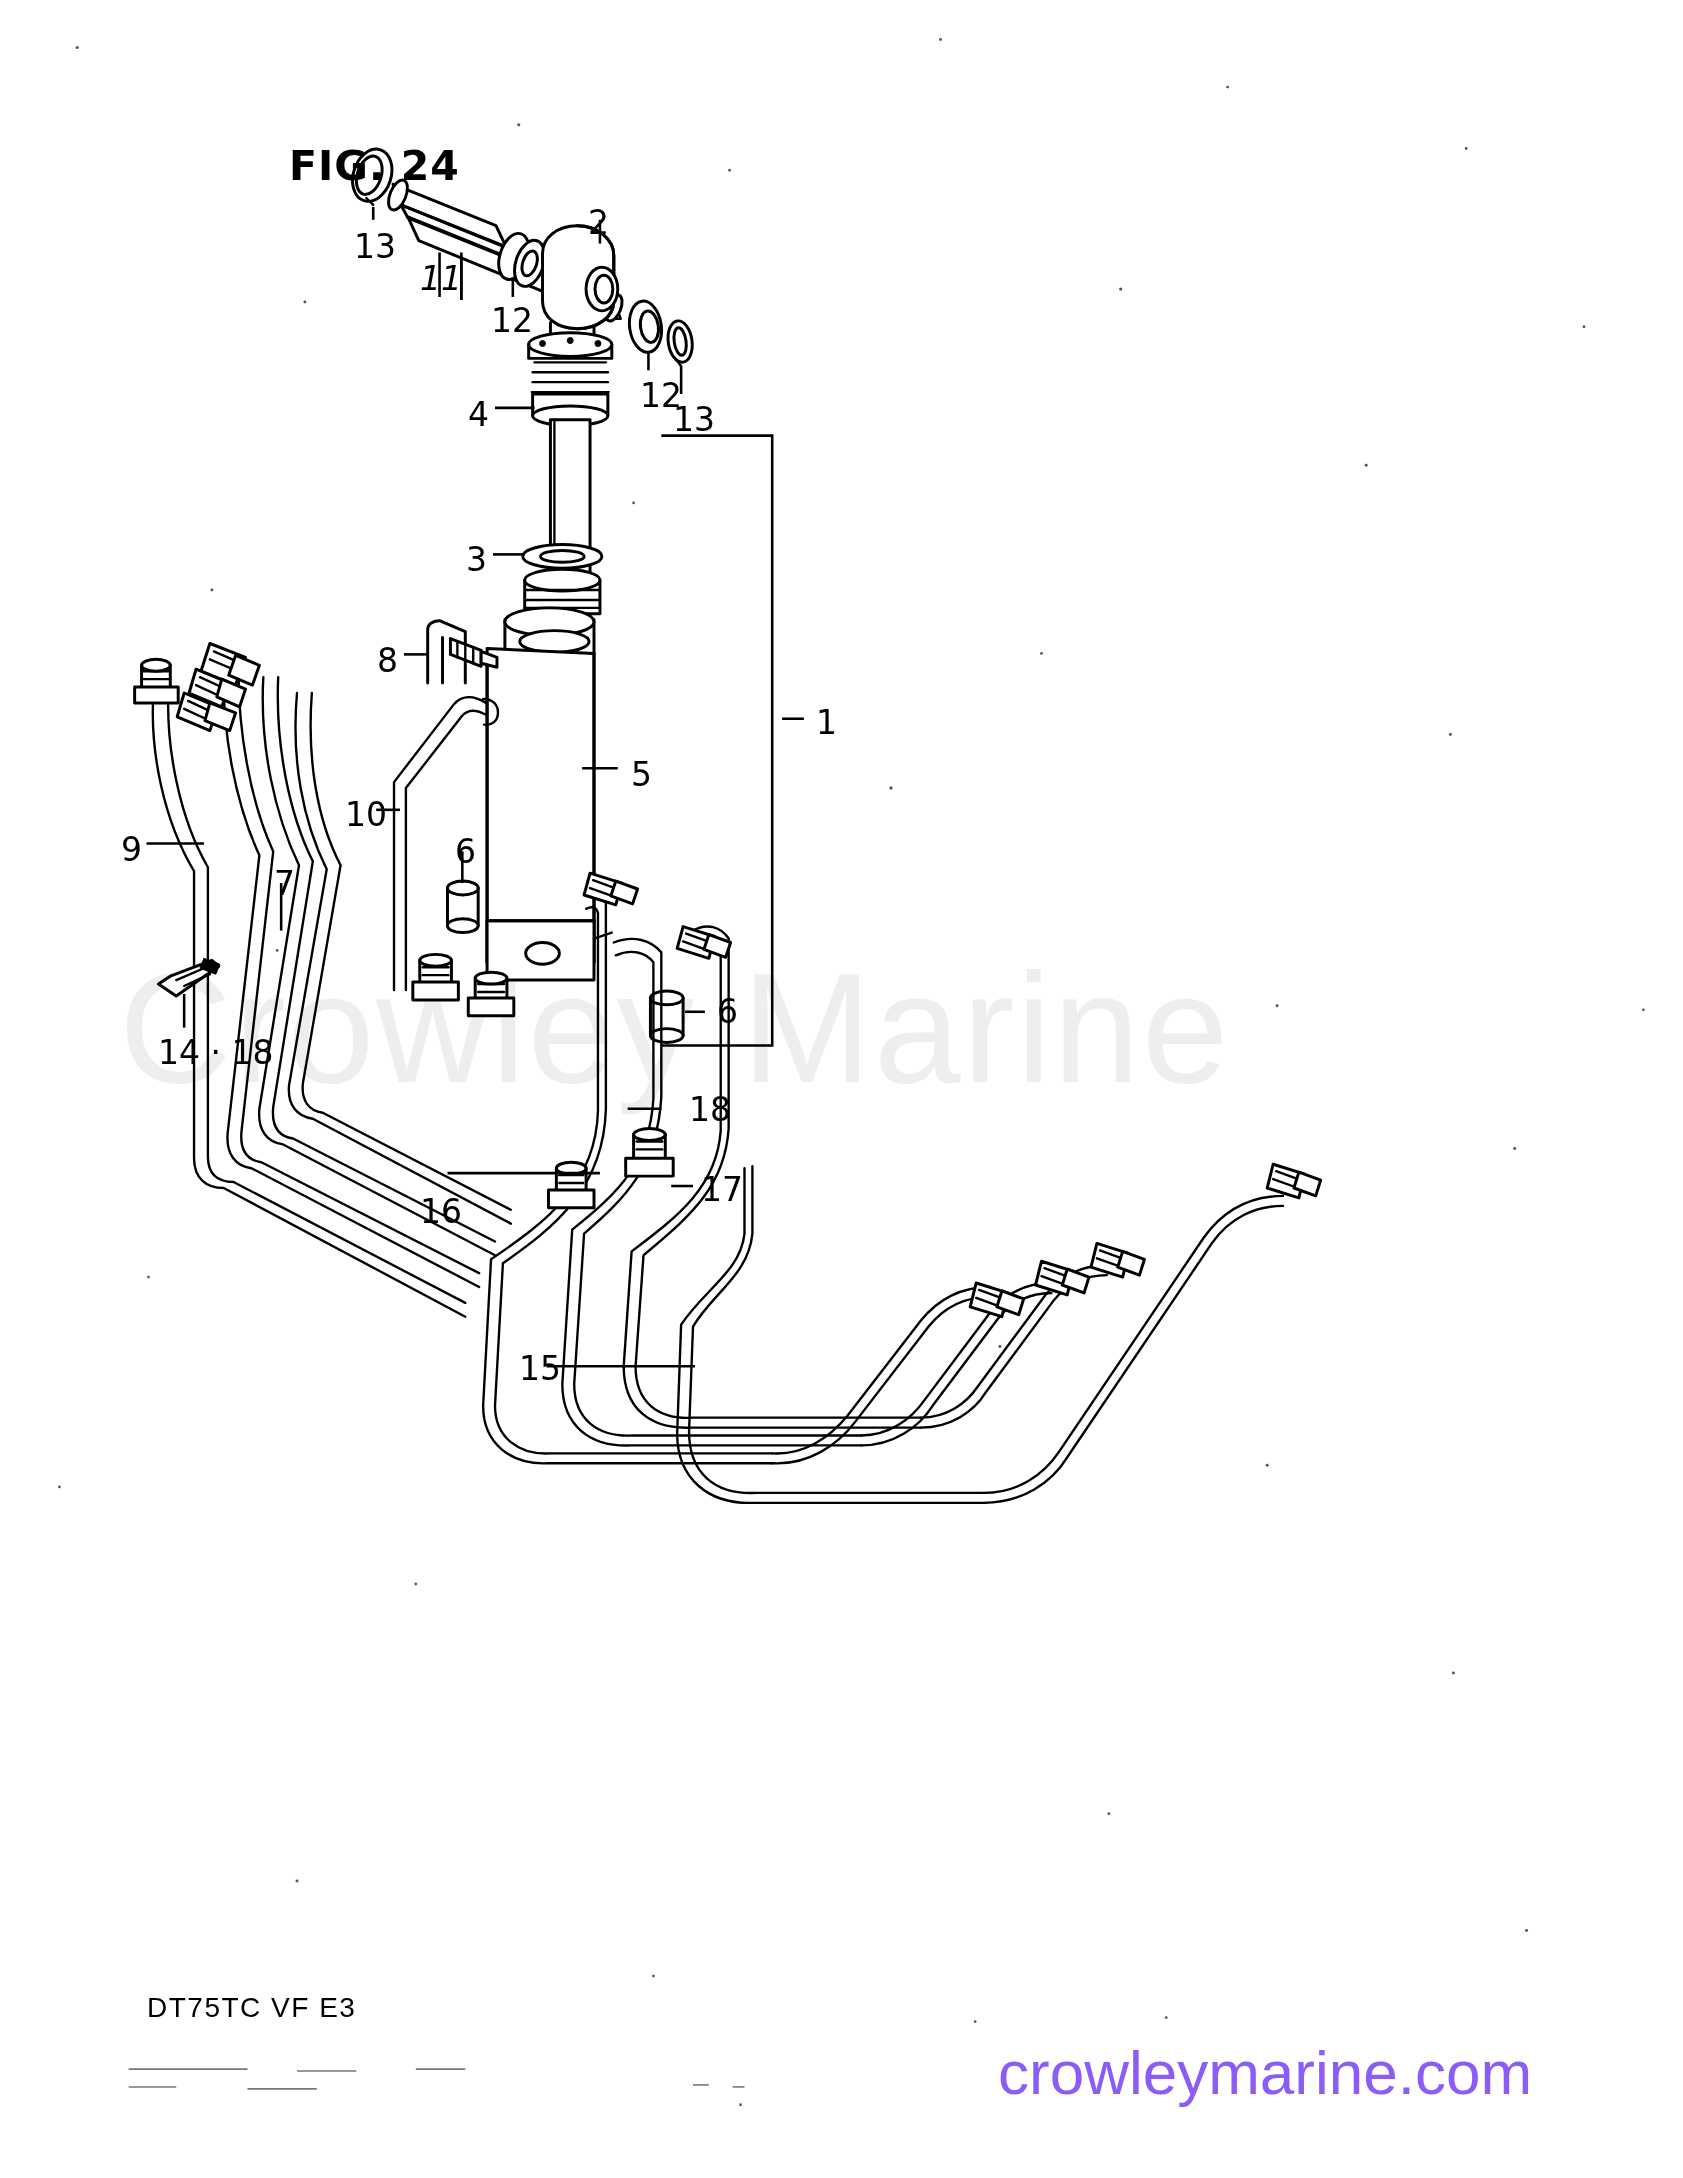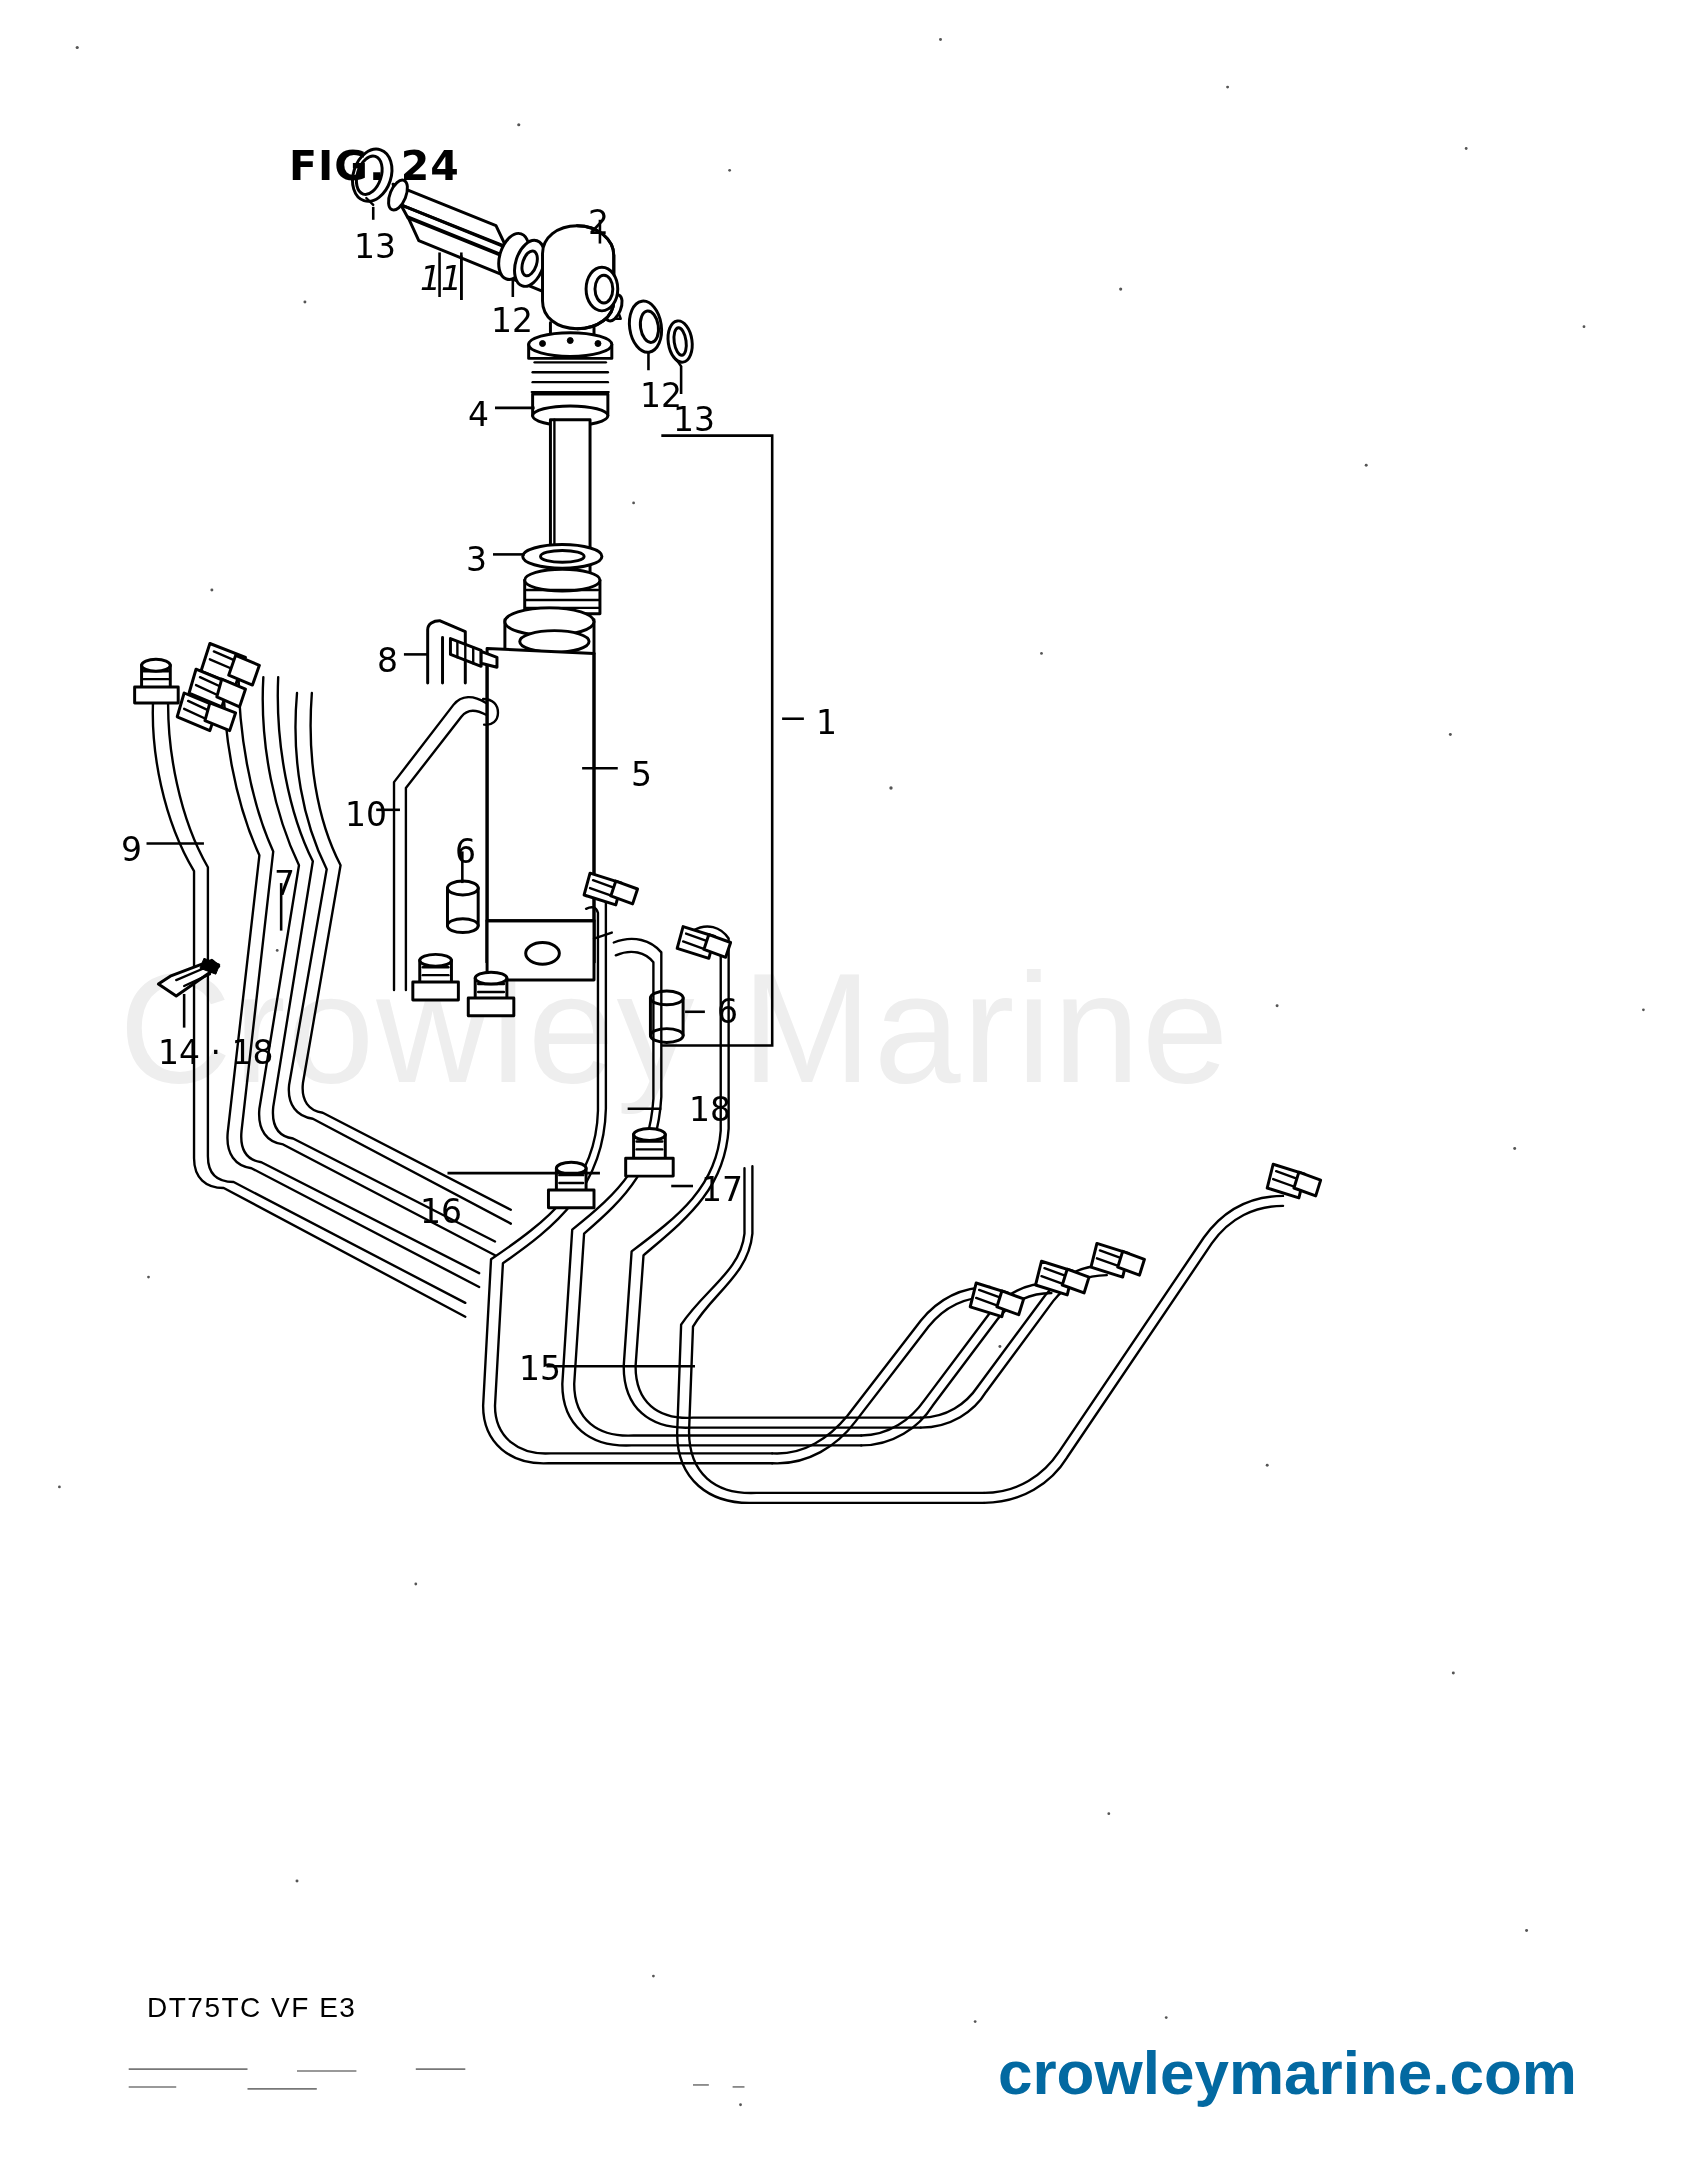--- a/index.html
+++ b/index.html
@@ -30,21 +30,21 @@
   #model-code{
     position:absolute;left:147px;top:1992px;
     font-family:Liberation Sans, sans-serif;
     font-size:28px;letter-spacing:1.5px;color:#000;
   }
 
   
   #site-url{
     position:absolute;left:998px;top:2037px;
     font-family:"Liberation Sans",sans-serif;
-    font-size:62px;font-weight:700;color:#0369a1;letter-spacing:0px;
+    font-size:62px;font-weight:400;color:#8b5cf6;letter-spacing:0px;
   }
 
   
   .callout{
     position:absolute;
     font-family:"DejaVu Sans",sans-serif;
     font-size:33px;font-weight:400;color:#000;
     white-space:nowrap;line-height:1;
   }
 

